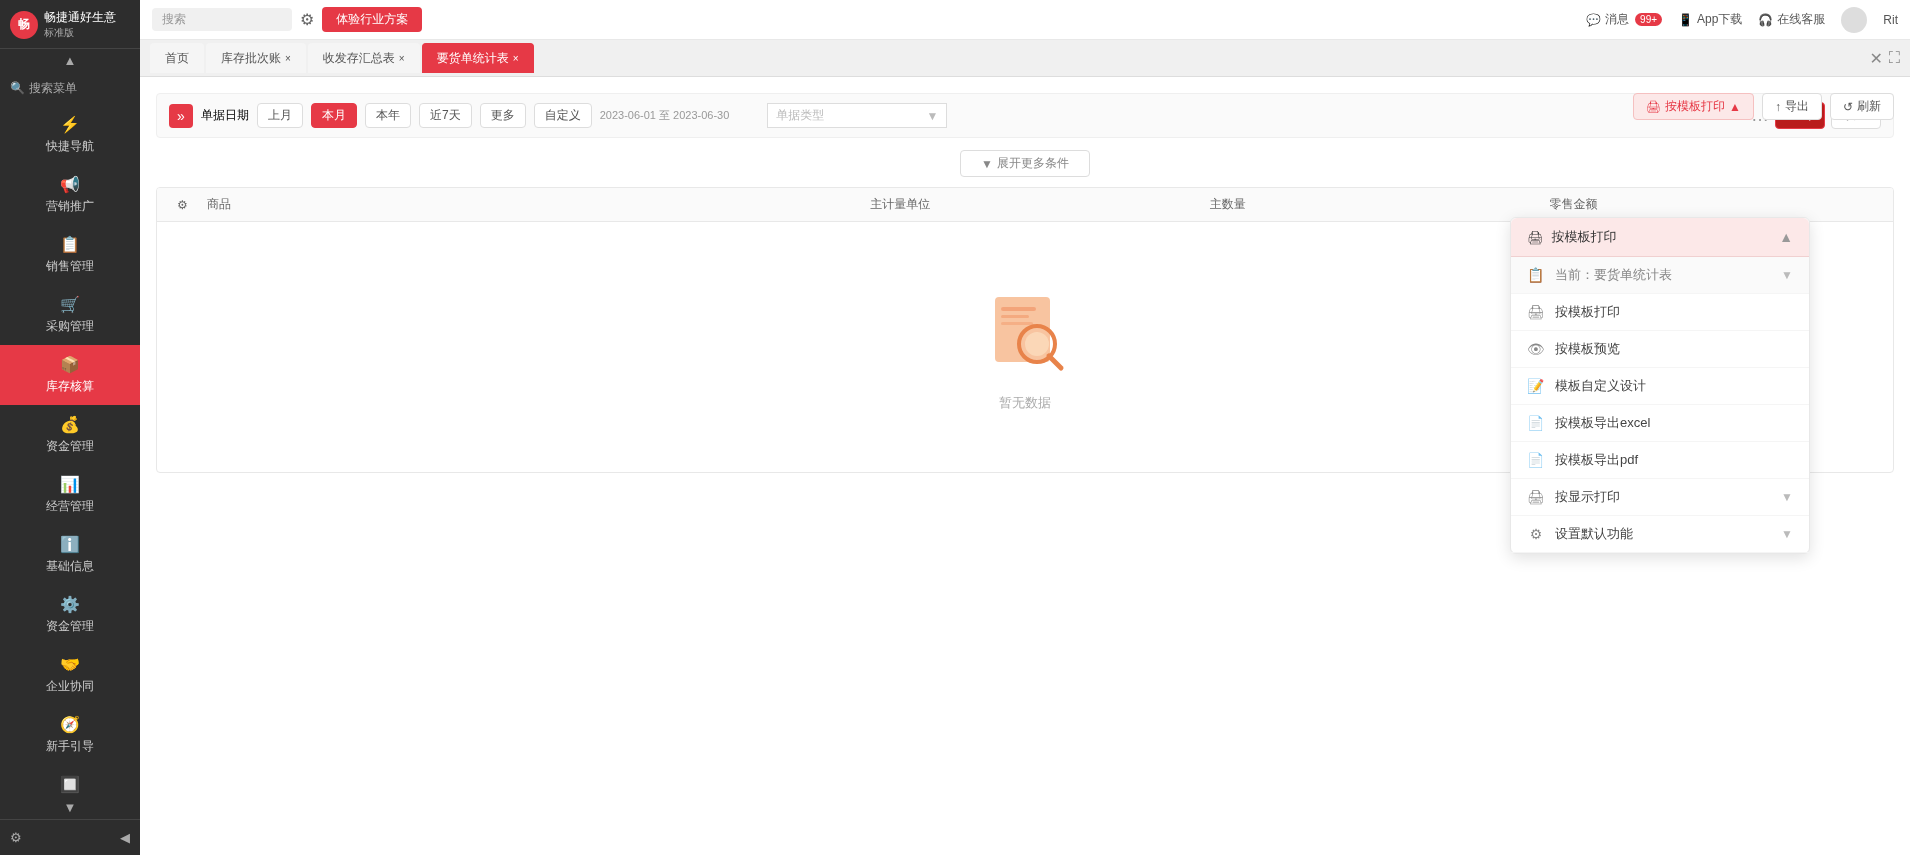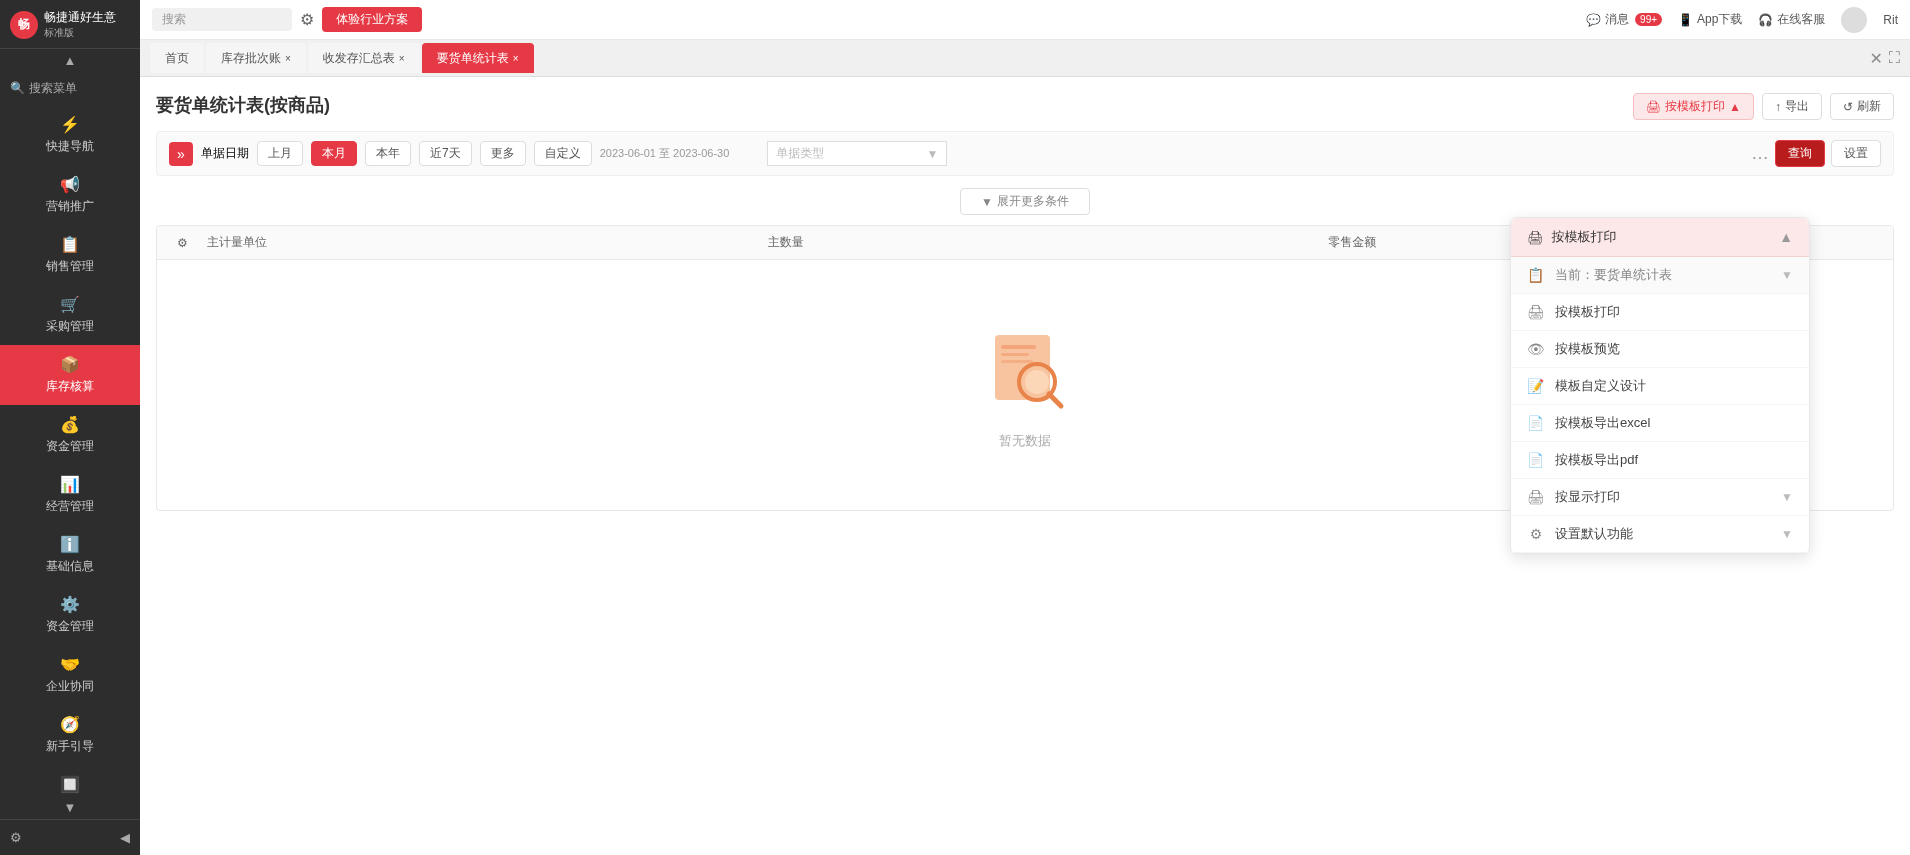--- a/index.html
+++ b/index.html
@@ -381,21 +381,20 @@
       </div>
     </div>
     <div style="display:flex; align-items:center; gap:6px; padding-right:10px;">
       <span style="font-size:16px; color:#888; cursor:pointer;">✕</span>
       <span style="font-size:16px; color:#888; cursor:pointer;">⛶</span>
     </div>
   </div>
 
   <div class="page">
 
-    <div class="page-title">要货单统计表(按商品)</div>
 
     <div style="position:absolute; top:16px; right:16px; display:flex; align-items:center; gap:8px;">
       <button class="action-btn" style="background:#fce8e8; border-color:#f5c0c0; color:#e63946; display:flex;align-items:center;gap:4px;">
         <span>🖨</span>
         <span>按模板打印</span>
         <span>▲</span>
       </button>
       <button class="action-btn" style="display:flex;align-items:center;gap:4px;">
         <span>↑</span>
         <span>导出</span>
@@ -432,20 +431,21 @@
     <div class="expand-more">
       <button class="expand-more-btn">
         <span>▼</span>
         <span>展开更多条件</span>
       </button>
     </div>
 
     <div class="table-container">
       <div class="table-header">
         <div class="table-col col-settings">⚙</div>
+        <div class="table-col col-product">商品</div>
         <div class="table-col col-unit">主计量单位</div>
         <div class="table-col col-qty">主数量</div>
         <div class="table-col col-amount">零售金额</div>
       </div>
 
       <div class="empty-state">
         <div class="empty-icon">
           <svg viewBox="0 0 100 100" xmlns="http://www.w3.org/2000/svg">
 
             <rect x="20" y="15" width="55" height="65" rx="4" fill="#f8c4a0"></rect>

